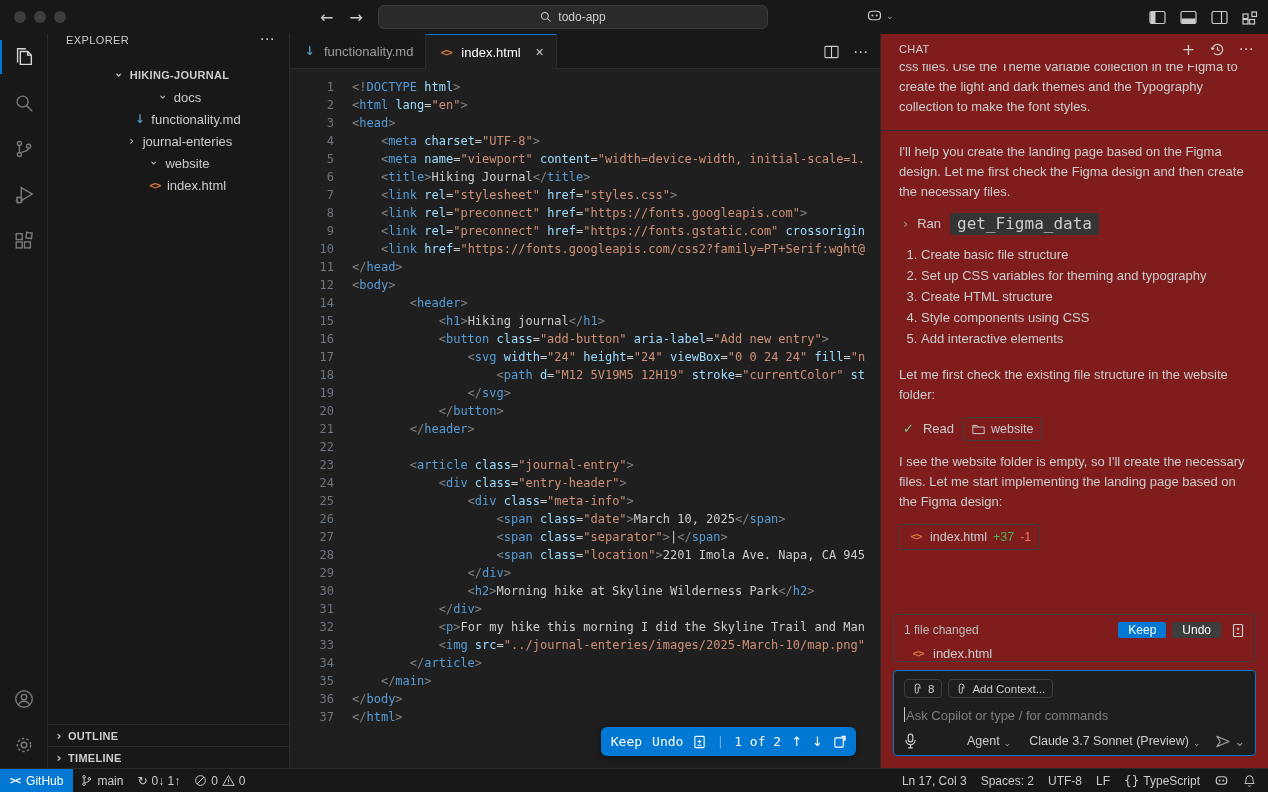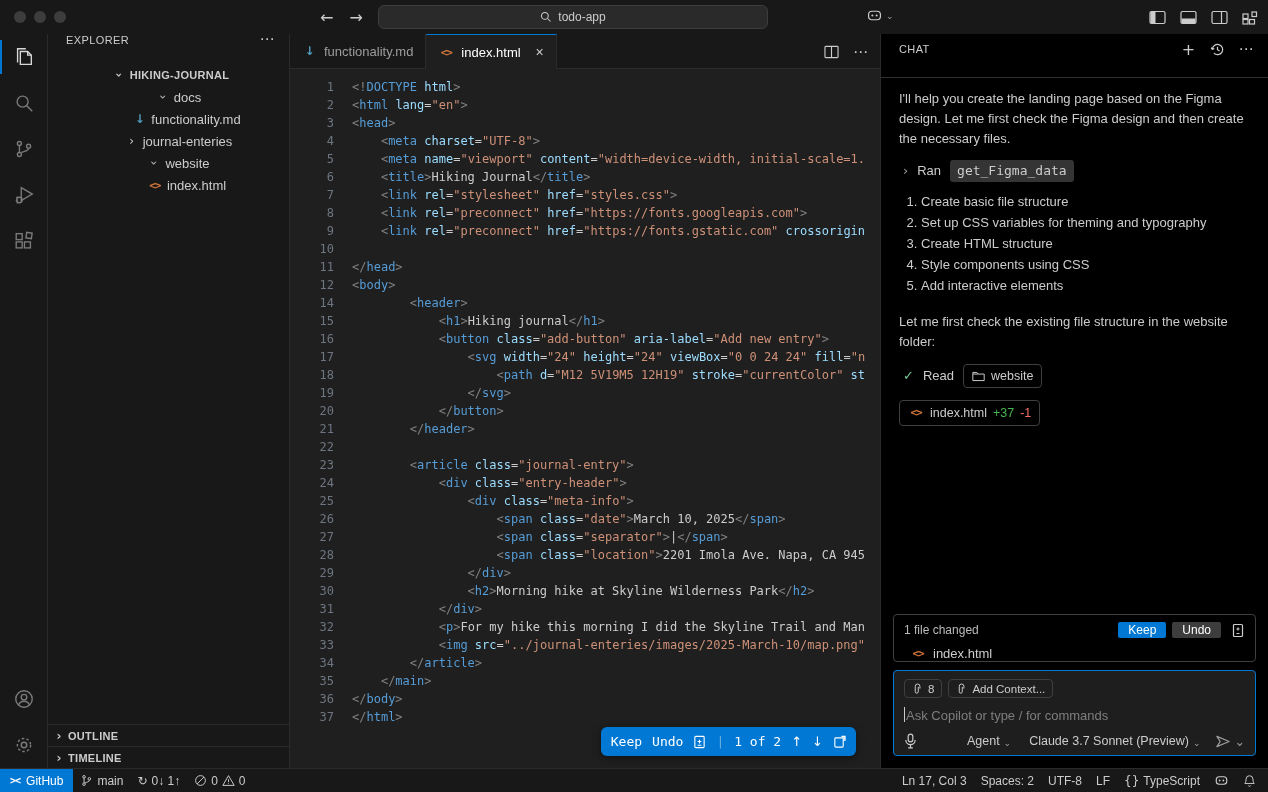--- a/index.html
+++ b/index.html
@@ -71,37 +71,37 @@
   .lc { padding-left:18px; white-space:pre; }
   .tk-p{color:#808080} .tk-t{color:#569cd6} .tk-a{color:#9cdcfe} .tk-s{color:#ce9178} .tk-x{color:#cccccc}
 
   .inline-widget { position:absolute; right:24px; bottom:12px; height:29px; background:#0078d4; color:#ffffff;
     border-radius:6px; display:flex; align-items:center; gap:10px; padding:0 10px; font-size:13px;
     box-shadow:0 2px 8px rgba(0,0,0,.45); }
   .inline-widget .sep { color:#66aee0; }
   .iw-arrow { font-family:"DejaVu Sans", sans-serif; font-size:13px; }
 
   
-  .chat { width:388px; flex:0 0 388px; background:#000000; border-left:1px solid #2b2b2b;
+  .chat { width:388px; flex:0 0 388px; background:#7f1d1d; border-left:1px solid #2b2b2b;
     display:flex; flex-direction:column; min-height:0; }
   .chat-header { height:30px; flex:0 0 30px; display:flex; align-items:center; justify-content:space-between;
     padding:0 14px 0 18px; font-size:11px; letter-spacing:.4px; color:#cccccc; }
   .chat-header .hicons { display:flex; align-items:center; gap:14px; }
   .chat-scroll { flex:1 1 auto; overflow:hidden; padding:0 20px 0 18px; font-size:13px; line-height:20px; }
   .usr-tail { margin-top:-7px; color:#cccccc; }
   .msg-sep { border-top:1px solid #2f2f2f; margin:13px -20px 0 -18px; }
   .copilot-head { display:flex; align-items:center; gap:10px; margin-top:13px; }
   .avatar { width:26px; height:26px; border-radius:50%; border:1px solid #4a4a4a; display:flex;
     align-items:center; justify-content:center; background:#252525; }
   .copilot-name { font-weight:bold; font-size:13px; color:#e8e8e8; }
   .chat-p { margin-top:11px; color:#cccccc; }
   .tool-row { display:flex; align-items:center; gap:9px; margin-top:11px; padding-left:4px; }
   .tool-chev { color:#9d9d9d; font-family:"DejaVu Sans", sans-serif; }
   .code-chip { background:#343434; border-radius:3px; padding:1px 7px; font-family:"DejaVu Sans Mono", monospace;
-    font-size:13px; color:#cccccc; }
+    font-size:16px; color:#cccccc; }
   ol.steps { margin:10px 0 16px 0; padding-left:22px; }
   ol.steps li { margin-top:1px; }
   .read-row { display:flex; align-items:center; gap:9px; margin-top:12px; padding-left:4px; }
   .check { color:#73c991; font-family:"DejaVu Sans", sans-serif; font-size:13px; }
   .chip { display:inline-flex; align-items:center; gap:6px; border:1px solid #3f3f3f; border-radius:4px;
     padding:1px 8px; font-size:12.5px; color:#cccccc; }
   .file-chip { display:inline-flex; align-items:center; gap:6px; border:1px solid #3f3f3f; border-radius:4px;
     padding:2px 8px; margin-top:12px; font-size:12.5px; }
   .add { color:#46b450; } .del { color:#f47067; }
 
@@ -314,21 +314,21 @@
         <div>
             <div class="code-line"><span class="ln">1</span><span class="lc"><span class="tk-p">&lt;!</span><span class="tk-t">DOCTYPE</span><span class="tk-x"> </span><span class="tk-a">html</span><span class="tk-p">&gt;</span></span></div>
             <div class="code-line"><span class="ln">2</span><span class="lc"><span class="tk-p">&lt;</span><span class="tk-t">html</span><span class="tk-x"> </span><span class="tk-a">lang</span><span class="tk-x">=</span><span class="tk-s">"en"</span><span class="tk-p">&gt;</span></span></div>
             <div class="code-line"><span class="ln">3</span><span class="lc"><span class="tk-p">&lt;</span><span class="tk-t">head</span><span class="tk-p">&gt;</span></span></div>
             <div class="code-line"><span class="ln">4</span><span class="lc"><span class="tk-x">    </span><span class="tk-p">&lt;</span><span class="tk-t">meta</span><span class="tk-x"> </span><span class="tk-a">charset</span><span class="tk-x">=</span><span class="tk-s">"UTF-8"</span><span class="tk-p">&gt;</span></span></div>
             <div class="code-line"><span class="ln">5</span><span class="lc"><span class="tk-x">    </span><span class="tk-p">&lt;</span><span class="tk-t">meta</span><span class="tk-x"> </span><span class="tk-a">name</span><span class="tk-x">=</span><span class="tk-s">"viewport"</span><span class="tk-x"> </span><span class="tk-a">content</span><span class="tk-x">=</span><span class="tk-s">"width=device-width, initial-scale=1.</span></span></div>
             <div class="code-line"><span class="ln">6</span><span class="lc"><span class="tk-x">    </span><span class="tk-p">&lt;</span><span class="tk-t">title</span><span class="tk-p">&gt;</span><span class="tk-x">Hiking Journal</span><span class="tk-p">&lt;/</span><span class="tk-t">title</span><span class="tk-p">&gt;</span></span></div>
             <div class="code-line"><span class="ln">7</span><span class="lc"><span class="tk-x">    </span><span class="tk-p">&lt;</span><span class="tk-t">link</span><span class="tk-x"> </span><span class="tk-a">rel</span><span class="tk-x">=</span><span class="tk-s">"stylesheet"</span><span class="tk-x"> </span><span class="tk-a">href</span><span class="tk-x">=</span><span class="tk-s">"styles.css"</span><span class="tk-p">&gt;</span></span></div>
             <div class="code-line"><span class="ln">8</span><span class="lc"><span class="tk-x">    </span><span class="tk-p">&lt;</span><span class="tk-t">link</span><span class="tk-x"> </span><span class="tk-a">rel</span><span class="tk-x">=</span><span class="tk-s">"preconnect"</span><span class="tk-x"> </span><span class="tk-a">href</span><span class="tk-x">=</span><span class="tk-s">"https://fonts.googleapis.com"</span><span class="tk-p">&gt;</span></span></div>
             <div class="code-line"><span class="ln">9</span><span class="lc"><span class="tk-x">    </span><span class="tk-p">&lt;</span><span class="tk-t">link</span><span class="tk-x"> </span><span class="tk-a">rel</span><span class="tk-x">=</span><span class="tk-s">"preconnect"</span><span class="tk-x"> </span><span class="tk-a">href</span><span class="tk-x">=</span><span class="tk-s">"https://fonts.gstatic.com"</span><span class="tk-x"> </span><span class="tk-a">crossorigin</span></span></div>
-            <div class="code-line"><span class="ln">10</span></div>
+            <div class="code-line"><span class="ln">10</span><span class="lc"><span class="tk-x">    </span><span class="tk-p">&lt;</span><span class="tk-t">link</span><span class="tk-x"> </span><span class="tk-a">href</span><span class="tk-x">=</span><span class="tk-s">"https://fonts.googleapis.com/css2?family=PT+Serif:wght@</span></span></div>
             <div class="code-line"><span class="ln">11</span><span class="lc"><span class="tk-p">&lt;/</span><span class="tk-t">head</span><span class="tk-p">&gt;</span></span></div>
             <div class="code-line"><span class="ln">12</span><span class="lc"><span class="tk-p">&lt;</span><span class="tk-t">body</span><span class="tk-p">&gt;</span></span></div>
             <div class="code-line"><span class="ln">14</span><span class="lc"><span class="tk-x">        </span><span class="tk-p">&lt;</span><span class="tk-t">header</span><span class="tk-p">&gt;</span></span></div>
             <div class="code-line"><span class="ln">15</span><span class="lc"><span class="tk-x">            </span><span class="tk-p">&lt;</span><span class="tk-t">h1</span><span class="tk-p">&gt;</span><span class="tk-x">Hiking journal</span><span class="tk-p">&lt;/</span><span class="tk-t">h1</span><span class="tk-p">&gt;</span></span></div>
             <div class="code-line"><span class="ln">16</span><span class="lc"><span class="tk-x">            </span><span class="tk-p">&lt;</span><span class="tk-t">button</span><span class="tk-x"> </span><span class="tk-a">class</span><span class="tk-x">=</span><span class="tk-s">"add-button"</span><span class="tk-x"> </span><span class="tk-a">aria-label</span><span class="tk-x">=</span><span class="tk-s">"Add new entry"</span><span class="tk-p">&gt;</span></span></div>
             <div class="code-line"><span class="ln">17</span><span class="lc"><span class="tk-x">                </span><span class="tk-p">&lt;</span><span class="tk-t">svg</span><span class="tk-x"> </span><span class="tk-a">width</span><span class="tk-x">=</span><span class="tk-s">"24"</span><span class="tk-x"> </span><span class="tk-a">height</span><span class="tk-x">=</span><span class="tk-s">"24"</span><span class="tk-x"> </span><span class="tk-a">viewBox</span><span class="tk-x">=</span><span class="tk-s">"0 0 24 24"</span><span class="tk-x"> </span><span class="tk-a">fill</span><span class="tk-x">=</span><span class="tk-s">"n</span></span></div>
             <div class="code-line"><span class="ln">18</span><span class="lc"><span class="tk-x">                    </span><span class="tk-p">&lt;</span><span class="tk-t">path</span><span class="tk-x"> </span><span class="tk-a">d</span><span class="tk-x">=</span><span class="tk-s">"M12 5V19M5 12H19"</span><span class="tk-x"> </span><span class="tk-a">stroke</span><span class="tk-x">=</span><span class="tk-s">"currentColor"</span><span class="tk-x"> </span><span class="tk-a">st</span></span></div>
             <div class="code-line"><span class="ln">19</span><span class="lc"><span class="tk-x">                </span><span class="tk-p">&lt;/</span><span class="tk-t">svg</span><span class="tk-p">&gt;</span></span></div>
             <div class="code-line"><span class="ln">20</span><span class="lc"><span class="tk-x">            </span><span class="tk-p">&lt;/</span><span class="tk-t">button</span><span class="tk-p">&gt;</span></span></div>
             <div class="code-line"><span class="ln">21</span><span class="lc"><span class="tk-x">        </span><span class="tk-p">&lt;/</span><span class="tk-t">header</span><span class="tk-p">&gt;</span></span></div>
@@ -377,20 +377,21 @@
           <svg width="15" height="15" viewBox="0 0 16 16" fill="none" stroke="#cccccc" stroke-width="1.3">
               <path d="M2.5 8a5.5 5.5 0 1 1 1.6 3.9"></path>
               <path d="M2.5 8l-1.3-2M2.5 8l2-1.2"></path>
               <path d="M8 5v3.2l2.2 1.3"></path>
             </svg>
           <span class="more-dots glyph">⋯</span>
         </span>
       </div>
 
       <div class="chat-scroll">
+        <div class="usr-tail">css files. Use the Theme variable collection in the Figma to create the light and dark themes and the Typography collection to make the font styles.</div>
         <div class="msg-sep"></div>
 
 
         <div class="chat-p">I'll help you create the landing page based on the Figma design. Let me first check the Figma design and then create the necessary files.</div>
 
         <div class="tool-row">
           <span class="tool-chev">›</span>
           <span>Ran</span>
           <span class="code-chip">get_Figma_data</span>
         </div>
@@ -410,20 +411,21 @@
           <span>Read</span>
           <span class="chip">
             <svg width="13" height="11" viewBox="0 0 16 13" fill="none" stroke="#cccccc" stroke-width="1.2">
                 <path d="M1 1.5h5l1.5 2H15v8H1z"></path>
                 <path d="M1 3.5h6.5"></path>
               </svg>
             <span>website</span>
           </span>
         </div>
 
+        <div class="chat-p">I see the website folder is empty, so I'll create the necessary files. Let me start implementing the landing page based on the Figma design:</div>
 
         <span class="file-chip">
           <span class="html-ico">&lt;&gt;</span>
           <span>index.html</span>
           <span class="add">+37</span>
           <span class="del">-1</span>
         </span>
 
         
       </div>

